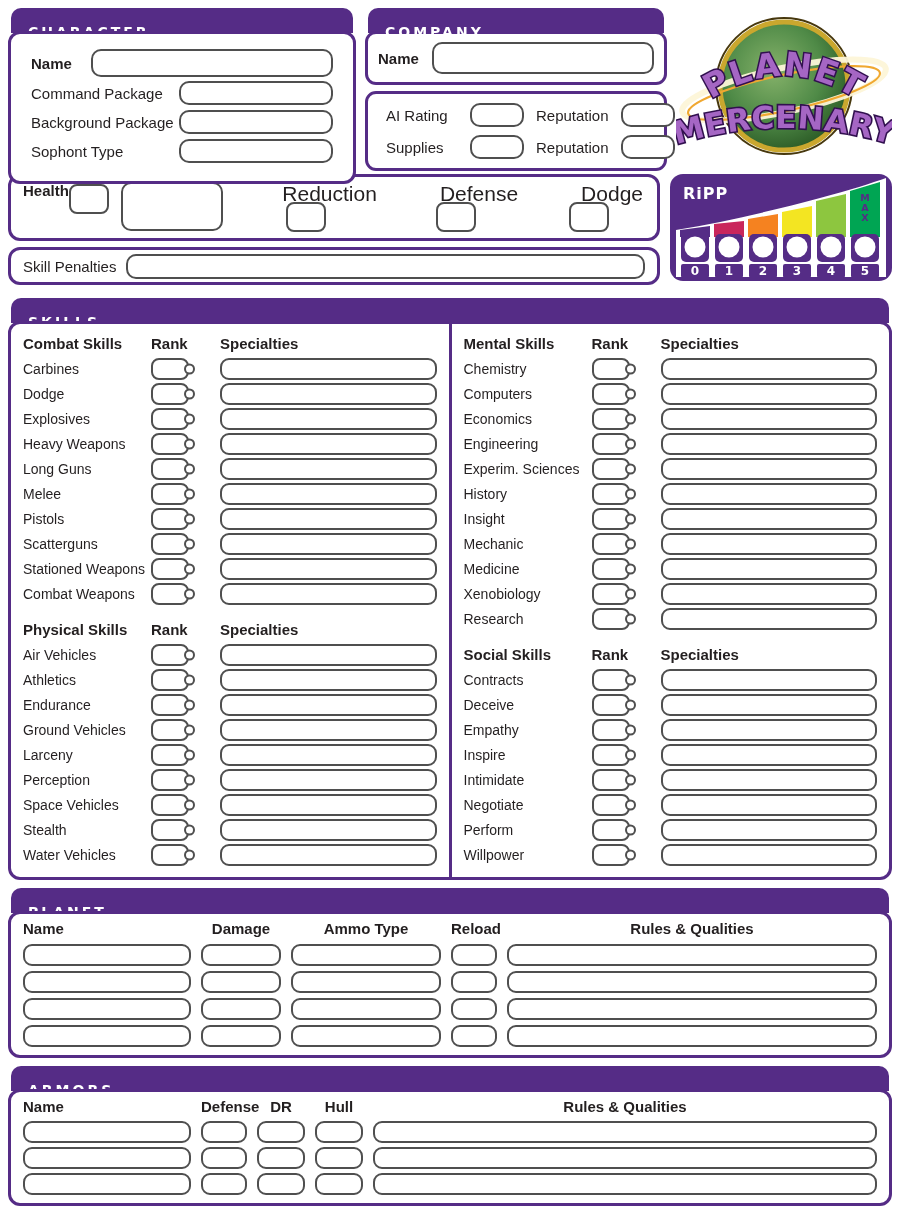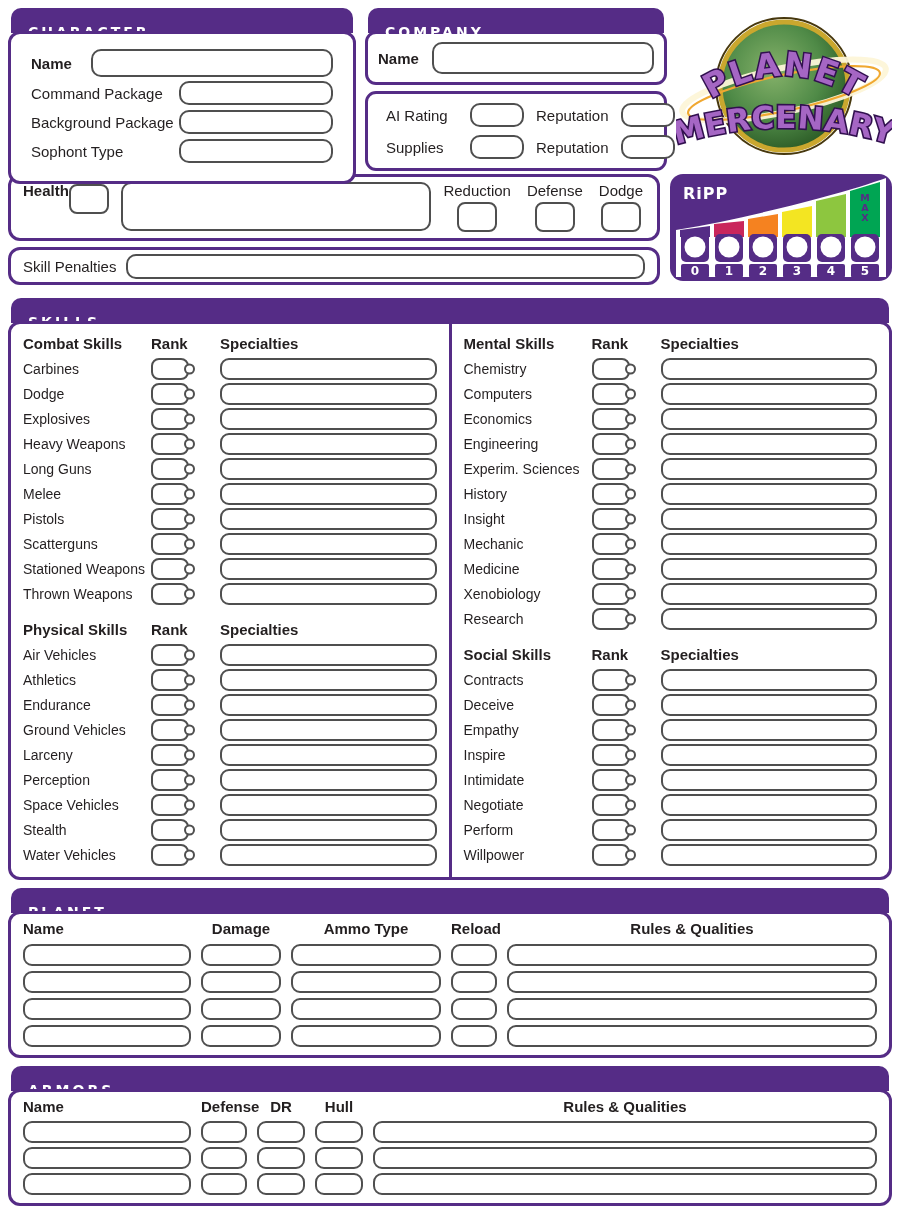--- a/index.html
+++ b/index.html
@@ -53,21 +53,21 @@
   
   .second-row{display:flex;gap:10px;align-items:flex-start;margin-bottom:10px;height:114px;}
   .second-left{flex:1;}
   .health-box{border:3px solid var(--purple);border-radius:12px;background:#fff;padding:5px 12px 7px;display:flex;gap:12px;align-items:flex-start;height:67px;}
   .health-col{display:flex;flex-direction:row;flex:none;}
   .health-col .lbl{font-weight:bold;font-size:15px;height:18px;}
   .small-box{width:40px;height:30px;border:2px solid var(--line);border-radius:8px;background:#fff;}
   .health-main{flex:1;height:49px;border-radius:10px;}
   .health-stats{display:flex;gap:16px;flex:none;padding-right:2px;}
   .health-stat{display:flex;flex-direction:column;align-items:center;}
-  .health-stat .lbl{font-size:15px;height:18px;}
+  .health-stat .lbl{font-size:21px;height:18px;margin-left:47px;}
   .skillpen-box{border:3px solid var(--purple);border-radius:12px;background:#fff;margin-top:6px;padding:3px 12px;display:flex;align-items:center;gap:10px;height:38px;}
   .skillpen-box .lbl{font-size:15px;flex:none;}
   .skillpen-box .input{flex:1;height:25px;}
   .ripp-wrap{width:222px;flex:none;}
 
   
   .skills-panel{margin-bottom:8px;}
   .skills-body{display:grid;grid-template-columns:1fr 3px 1fr;}
   .skills-divider{background:var(--purple);}
   .skill-col{padding:8px 12px 10px;}
@@ -322,21 +322,21 @@
               <div class="input spec-input"></div>
             </div>
             <div class="skill-row">
               <span class="skill-label">Stationed Weapons</span>
               <div class="rank-box">
                 <span class="rank-circle"></span>
               </div>
               <div class="input spec-input"></div>
             </div>
             <div class="skill-row">
-              <span class="skill-label">Thrown Weapons</span>
+              <span class="skill-label">Combat Weapons</span>
               <div class="rank-box">
                 <span class="rank-circle"></span>
               </div>
               <div class="input spec-input"></div>
             </div>
           </div>
           <div class="skill-group">
             <div class="group-header">
               <span>Physical Skills</span>
               <span>Rank</span>

